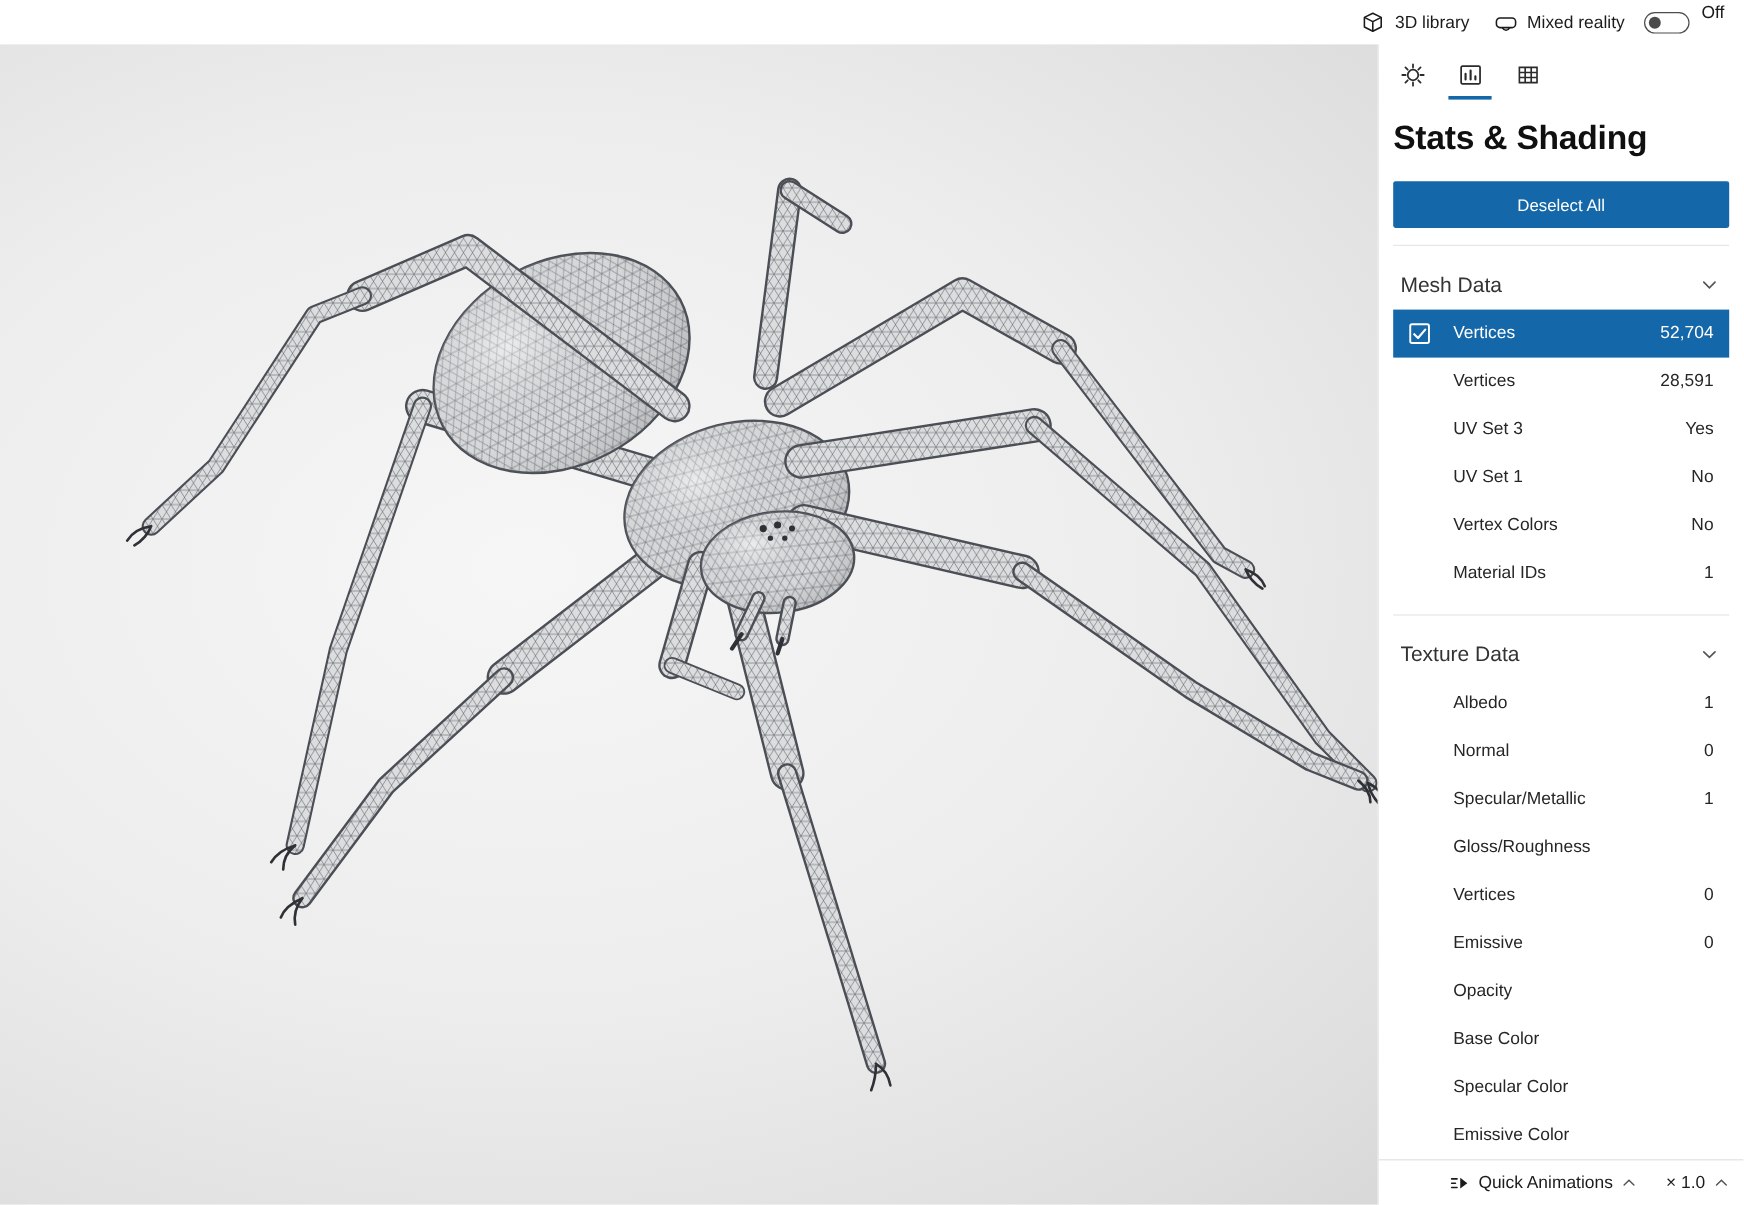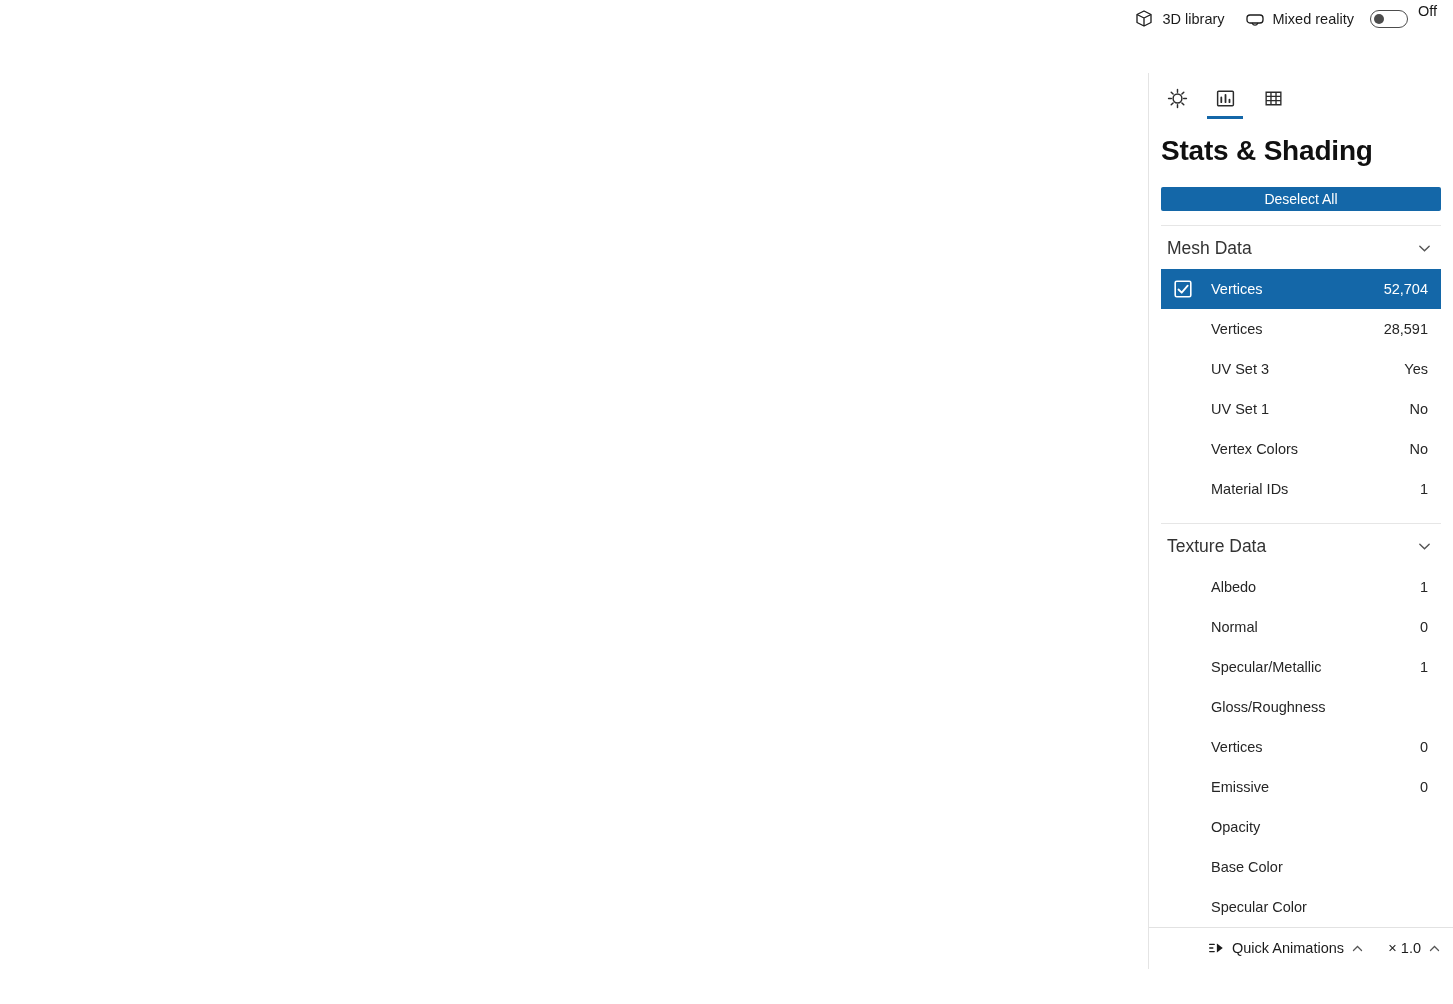--- a/index.html
+++ b/index.html
@@ -9,34 +9,34 @@
 
   
   .topbar { height:37px; flex:0 0 auto; background:#fff; display:flex; align-items:center; justify-content:flex-end; padding:0 8px; }
   .tb-item { display:flex; align-items:center; gap:8px; background:none; border:none; font:inherit; font-size:14.5px; color:#1b1b1b; padding:6px 10px; cursor:pointer; }
   .tb-item svg { display:block; }
   .toggle { width:38px; height:18px; border:1.5px solid #4c4c4c; border-radius:10px; display:inline-flex; align-items:center; padding:0 3px; margin-left:6px; cursor:pointer; background:#fff; }
   .knob { width:10px; height:10px; border-radius:50%; background:#4c4c4c; }
   .toggle-label { font-size:14.5px; margin:0 8px 16px 10px; }
 
   
-  .main { flex:1; display:flex; min-height:0;align-items:center; }
+  .main { flex:1; display:flex; min-height:0; }
   .viewport { flex:1; position:relative; background:radial-gradient(115% 95% at 38% 45%, #f6f6f6 0%, #ededed 40%, #dedede 70%, #c9caca 100%); }
   .viewport svg { position:absolute; inset:0; width:100%; height:100%; }
 
   
   .panel { width:305px; flex:0 0 auto; background:#fff; border-left:1px solid #e4e4e4; display:flex; flex-direction:column; }
   .tabs { display:flex; gap:12px; padding:8px 0 0 10px; }
   .tab { width:36px; height:38px; display:flex; align-items:center; justify-content:center; background:none; border:none; border-bottom:3px solid transparent; cursor:pointer; }
   .tab.selected { border-bottom-color:var(--accent,#1467a8); }
   .tab svg { display:block; }
   .panel-title { font-size:28px; font-weight:700; letter-spacing:-0.2px; margin:16px 12px 0; color:#101010; }
-  .deselect { display:block; margin:20px 12px 0; height:24px; width:calc(100% - 24px); background:var(--accent,#1467a8); color:#fff; border:none; border-radius:2px; font:inherit; font-size:14px; cursor:pointer; }
-
-  .section-header { display:flex; align-items:center; justify-content:space-between; margin:14px 12px 0; padding:12px 9px 10px 6px; border-top:1px solid #e6e6e6; font-size:17.5px; color:#333; cursor:pointer; }
+  .deselect { display:block; margin:20px 12px 0; height:44px; width:calc(100% - 24px); background:var(--accent,#1467a8); color:#fff; border:none; border-radius:2px; font:inherit; font-size:14px; cursor:pointer; }
+
+  .section-header { display:flex; align-items:center; justify-content:space-between; margin:14px 12px 0; padding:22px 9px 10px 6px; border-top:1px solid #e6e6e6; font-size:17.5px; color:#333; cursor:pointer; }
   .section-header .chev svg { display:block; }
 
   .stat-row { height:40px; margin:0 12px; display:flex; align-items:center; padding:0 13px 0 50px; font-size:14.5px; color:#262626; position:relative; cursor:pointer; }
   .stat-label { flex:1; text-align:left; }
   .stat-value { text-align:right; }
   .stat-row.selected { background:var(--accent,#1467a8); color:#fff; }
   .stat-row.selected .stat-value { color:#fff; }
   .row-checkbox { position:absolute; left:13px; top:50%; transform:translateY(-50%); width:18px; height:18px; }
   .row-checkbox svg { display:block; width:18px; height:18px; }
 
@@ -287,20 +287,24 @@
             <span class="stat-value"></span>
           </div>
           <div class="stat-row">
             <span class="stat-label">Base Color</span>
             <span class="stat-value"></span>
           </div>
           <div class="stat-row">
             <span class="stat-label">Specular Color</span>
             <span class="stat-value"></span>
           </div>
+          <div class="stat-row">
+            <span class="stat-label">Emissive Color</span>
+            <span class="stat-value"></span>
+          </div>
         </div>
 
       <div class="bottombar">
         <button class="bb-btn">
           <span>
             <svg width="18" height="18" viewBox="0 0 20 20" fill="none" stroke="#1b1b1b" stroke-width="1.5" stroke-linecap="round">
                 <path d="M3 6h5M3 10h3.5M3 14h5"></path>
                 <path d="M11 5l6.5 5L11 15z" fill="#1b1b1b" stroke="none"></path>
               </svg>
           </span>

